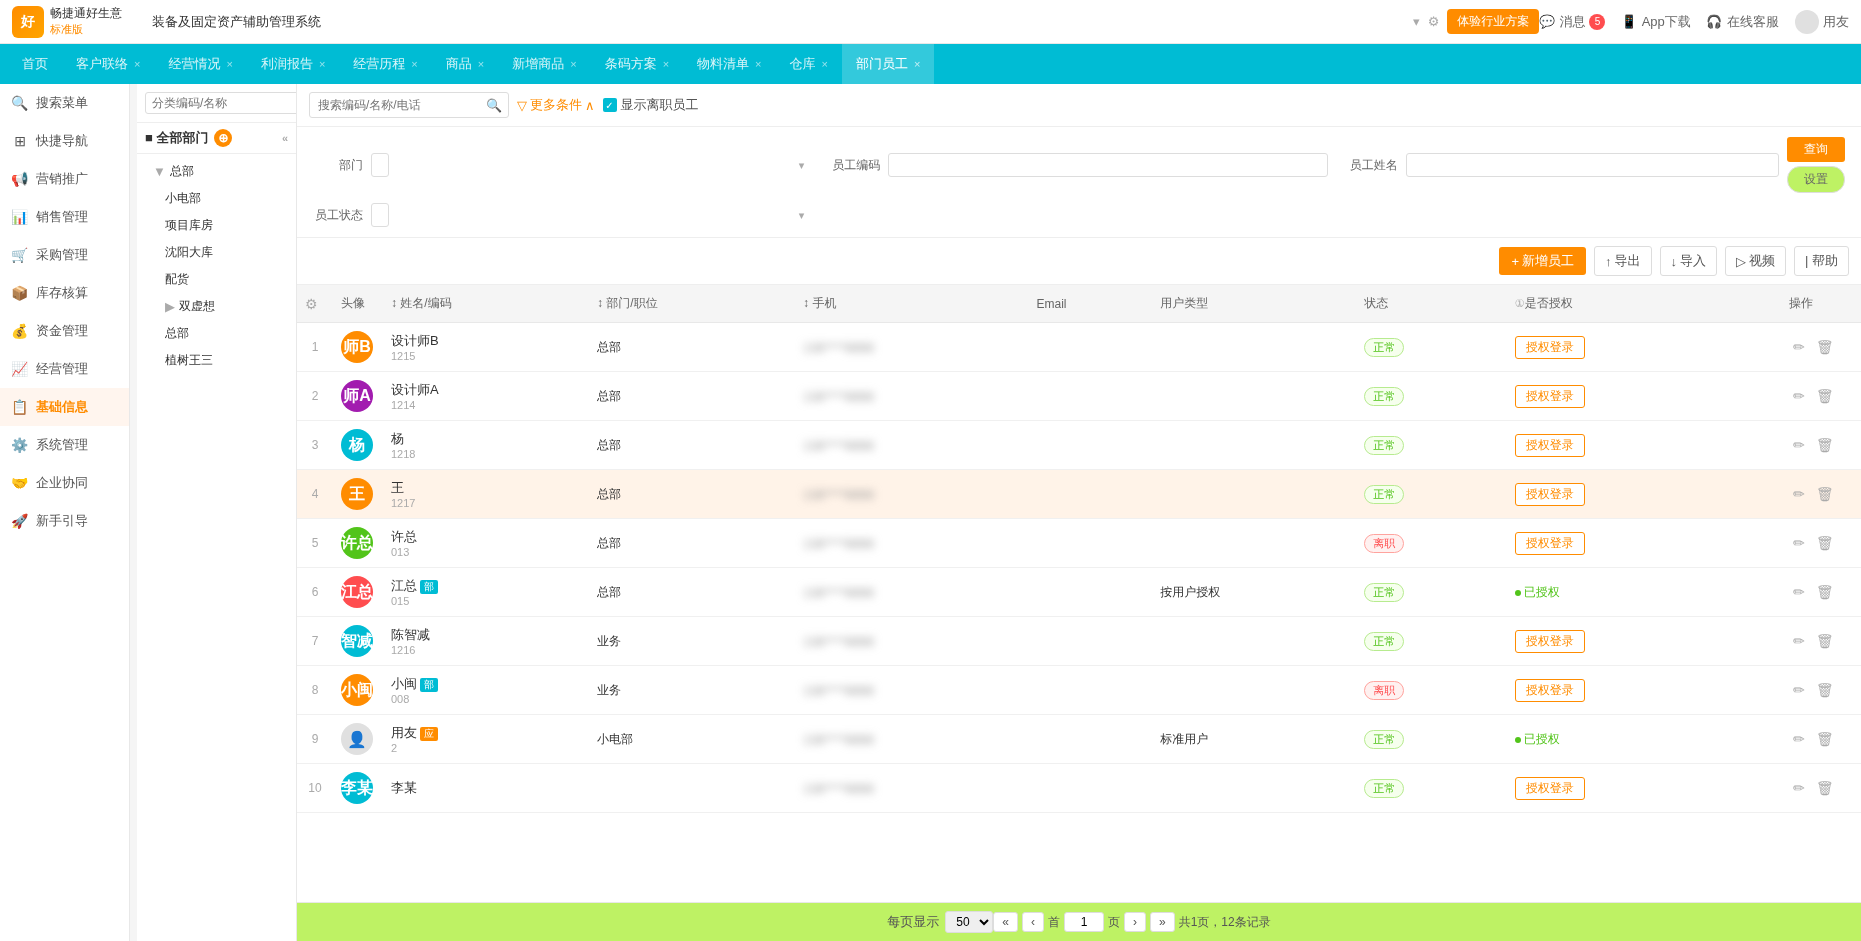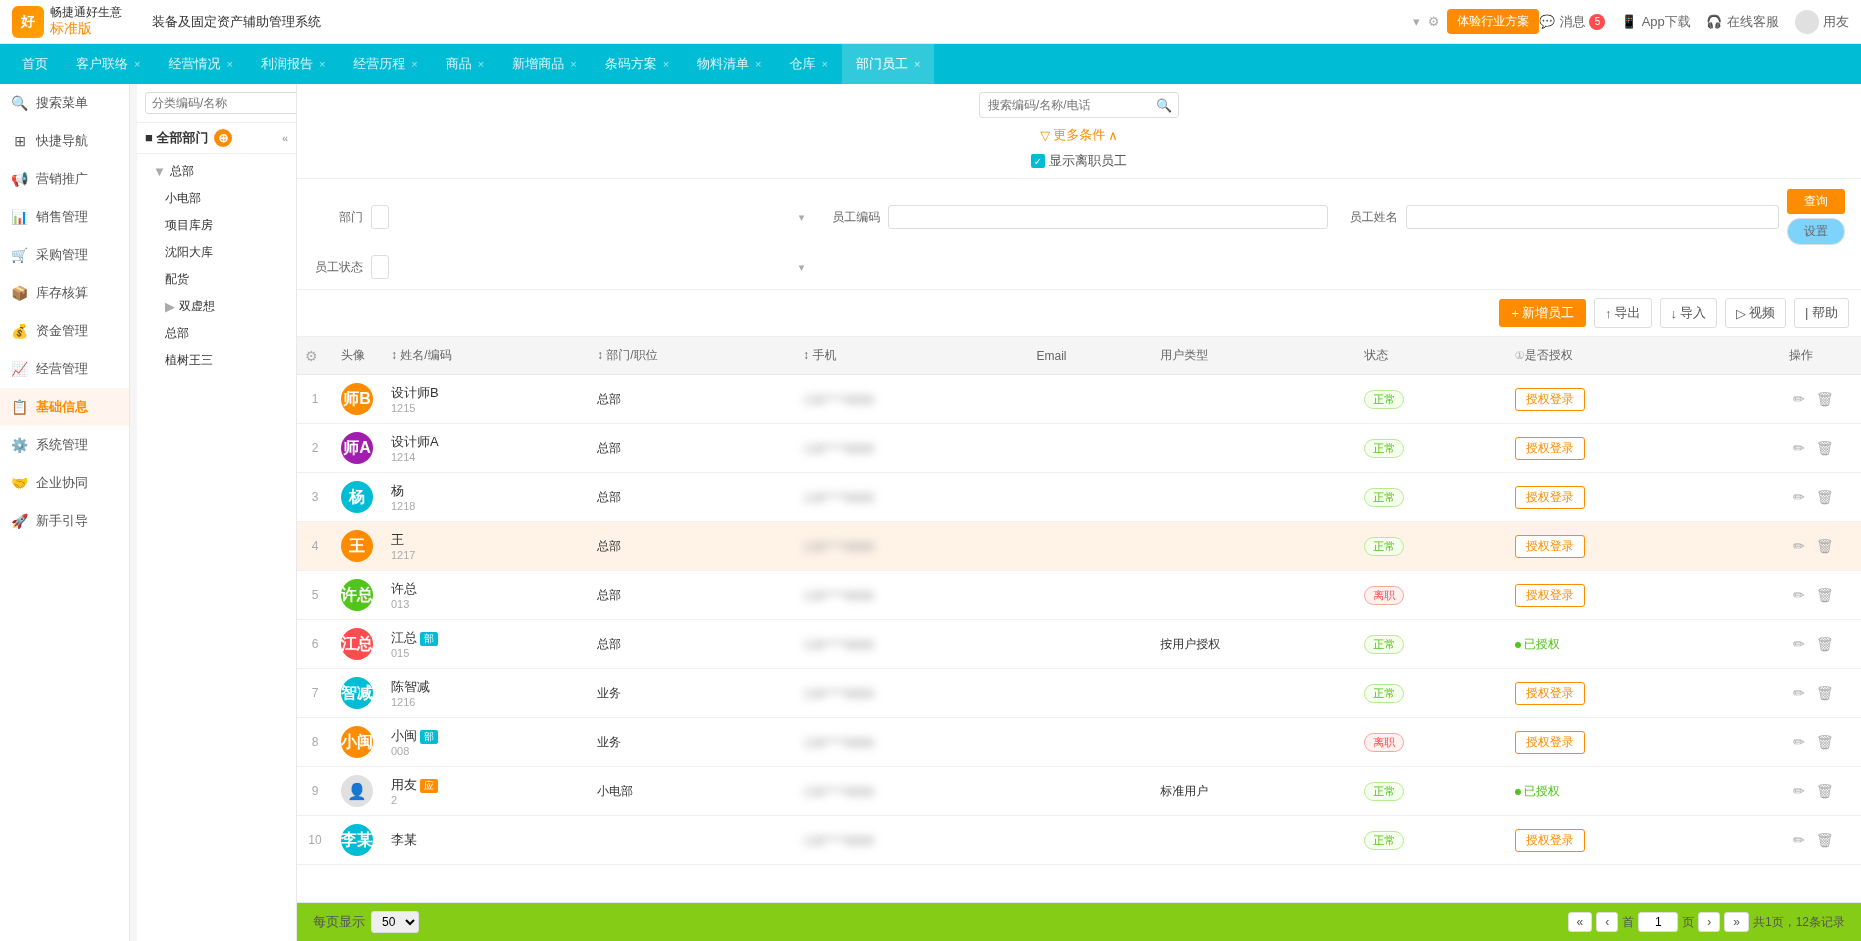--- a/index.html
+++ b/index.html
@@ -3,21 +3,21 @@
   <meta charset="utf-8">
   <style>
     * { box-sizing: border-box; margin: 0; padding: 0; font-family: 'Microsoft YaHei', Arial, sans-serif; font-size: 13px; }
     body { background: #f5f5f5; overflow-x: hidden; }
 
     
     .top-bar { height: 44px; background: #fff; display: flex; align-items: center; padding: 0 12px; border-bottom: 1px solid #e8e8e8; position: relative; z-index: 100; }
     .logo-area { display: flex; align-items: center; gap: 6px; min-width: 130px; }
     .logo-icon { width: 32px; height: 32px; background: linear-gradient(135deg, #ff8c00, #ffa500); border-radius: 6px; display: flex; align-items: center; justify-content: center; color: white; font-size: 14px; font-weight: bold; }
     .logo-text { font-size: 12px; color: #333; line-height: 1.3; }
-    .logo-badge { font-size: 14px; color: #ff8c00; }
+    .logo-badge { font-size: 11px; color: #ff8c00; }
     .system-name { flex: 1; font-size: 13px; color: #333; padding-left: 10px; }
     .top-right { display: flex; align-items: center; gap: 16px; margin-left: auto; }
     .top-right-item { display: flex; align-items: center; gap: 4px; color: #666; cursor: pointer; font-size: 12px; }
     .notification-badge { background: #ff4d4f; color: white; border-radius: 10px; padding: 0 4px; font-size: 10px; min-width: 16px; height: 16px; display: inline-flex; align-items: center; justify-content: center; }
     .btn-experience { background: #ff8c00; color: white; border: none; border-radius: 4px; padding: 4px 10px; font-size: 12px; cursor: pointer; }
 
     
     .nav-tabs { background: #00bcd4; display: flex; align-items: flex-start; height: 40px; padding: 0 8px; overflow: hidden; }
     .nav-tab { padding: 0 14px; height: 40px; display: flex; align-items: center; color: rgba(255,255,255,0.85); cursor: pointer; font-size: 13px; white-space: nowrap; position: relative; }
     .nav-tab.active { background: rgba(255,255,255,0.2); color: white; }
@@ -44,39 +44,39 @@
     .dept-all { display: flex; align-items: center; padding: 6px 8px; font-size: 12px; font-weight: bold; cursor: pointer; color: #333; border-bottom: 1px solid #eee; }
     .dept-all .tag { background: #ff8c00; color: white; border-radius: 10px; padding: 0 6px; font-size: 10px; margin-left: 4px; }
     .dept-indent { padding-left: 16px; }
     .dept-indent2 { padding-left: 28px; }
     .collapse-arrow { margin-right: 4px; color: #aaa; }
 
     
     .employee-area { flex: 1; display: flex; flex-direction: column; overflow: hidden; }
 
     
-    .search-bar { background: #fff; padding: 8px 12px; border-bottom: 1px solid #eee; display: flex; align-items: center; gap: 8px; flex-direction: column; }
+    .search-bar { background: #fff; padding: 8px 12px; border-bottom: 1px solid #eee; display: flex; align-items: center; gap: 8px; }
     .search-input-wrap { position: relative; }
     .search-input { border: 1px solid #ddd; border-radius: 3px; padding: 5px 28px 5px 8px; font-size: 12px; width: 200px; outline: none; }
     .search-icon-btn { position: absolute; right: 6px; top: 50%; transform: translateY(-50%); color: #aaa; cursor: pointer; }
     .filter-btn { display: flex; align-items: center; gap: 3px; color: #ff8c00; cursor: pointer; font-size: 12px; }
     .show-resigned-wrap { display: flex; align-items: center; gap: 4px; color: #555; font-size: 12px; cursor: pointer; }
     .checkbox-check { width: 14px; height: 14px; background: #00bcd4; border-radius: 2px; display: inline-flex; align-items: center; justify-content: center; color: white; font-size: 10px; }
 
     
     .adv-filter { background: #fff; padding: 10px 16px; border-bottom: 1px solid #eee; display: grid; grid-template-columns: 1fr 1fr 1fr; gap: 10px 20px; }
     .filter-row { display: flex; align-items: center; gap: 8px; }
     .filter-label { color: #666; font-size: 12px; white-space: nowrap; min-width: 50px; text-align: right; }
     .filter-input { flex: 1; border: 1px solid #ddd; border-radius: 3px; padding: 4px 8px; font-size: 12px; outline: none; }
     .filter-select { flex: 1; border: 1px solid #ddd; border-radius: 3px; padding: 4px 8px; font-size: 12px; background: white; outline: none; appearance: none; position: relative; }
     .select-wrap { flex: 1; position: relative; }
     .select-wrap::after { content: '▾'; position: absolute; right: 6px; top: 50%; transform: translateY(-50%); color: #aaa; font-size: 11px; pointer-events: none; }
     .filter-btns { display: flex; flex-direction: column; gap: 4px; }
     .btn-query { background: #ff8c00; color: white; border: none; border-radius: 3px; padding: 4px 16px; cursor: pointer; font-size: 12px; }
-    .btn-set { background: #7dd3fc; color: #666; border: 1px solid #ddd; border-radius: 13px; padding: 4px 16px; cursor: pointer; font-size: 12px; }
+    .btn-set { background: #bef264; color: #666; border: 1px solid #ddd; border-radius: 13px; padding: 4px 16px; cursor: pointer; font-size: 12px; }
 
     
     .action-bar { background: #fff; padding: 8px 12px; border-bottom: 1px solid #eee; display: flex; align-items: center; justify-content: flex-end; gap: 8px; }
     .btn-add { background: #ff8c00; color: white; border: none; border-radius: 3px; padding: 5px 12px; cursor: pointer; font-size: 12px; display: flex; align-items: center; gap: 3px; }
     .btn-outline { background: white; color: #555; border: 1px solid #ddd; border-radius: 3px; padding: 5px 10px; cursor: pointer; font-size: 12px; display: flex; align-items: center; gap: 3px; }
 
     
     .table-wrap { flex: 1; overflow-y: auto; background: #fff; }
     table { width: 100%; border-collapse: collapse; }
     thead tr { background: #f5f5f5; }
@@ -94,21 +94,21 @@
     .authorized { color: #52c41a; font-size: 12px; }
     .auth-dot { display: inline-block; width: 6px; height: 6px; border-radius: 50%; background: #52c41a; margin-right: 3px; }
     .op-btn { background: none; border: none; cursor: pointer; color: #aaa; font-size: 14px; padding: 2px 4px; }
     .name-badge { display: inline-block; padding: 0 4px; border-radius: 2px; font-size: 10px; margin-left: 3px; color: white; }
     .badge-teal { background: #00bcd4; }
     .badge-orange { background: #ff8c00; }
     .user-icon-default { width: 32px; height: 32px; border-radius: 50%; background: #e0e0e0; display: flex; align-items: center; justify-content: center; color: #999; font-size: 16px; }
     .gear-col { color: #aaa; font-size: 14px; cursor: pointer; }
 
     
-    .pagination { background: #84cc16; border-top: 1px solid #e8e8e8; padding: 8px 16px; display: flex; align-items: center; justify-content: space-between; }
+    .pagination { background: #bef264; border-top: 1px solid #e8e8e8; padding: 8px 16px; display: flex; align-items: center; justify-content: center; }
     .page-size-wrap { display: flex; align-items: center; gap: 6px; font-size: 12px; color: #555; }
     .page-select { border: 1px solid #ddd; border-radius: 3px; padding: 2px 6px; font-size: 12px; }
     .page-nav { display: flex; align-items: center; gap: 4px; }
     .page-btn { border: 1px solid #ddd; background: white; border-radius: 3px; padding: 2px 8px; cursor: pointer; font-size: 12px; color: #555; }
     .page-btn:disabled { color: #ccc; cursor: not-allowed; }
     .page-input { border: 1px solid #ddd; border-radius: 3px; padding: 2px 6px; width: 40px; font-size: 12px; text-align: center; }
     .page-total { font-size: 12px; color: #555; }
     .blurred { filter: blur(4px); user-select: none; color: #999; }
   </style>
 </head>

